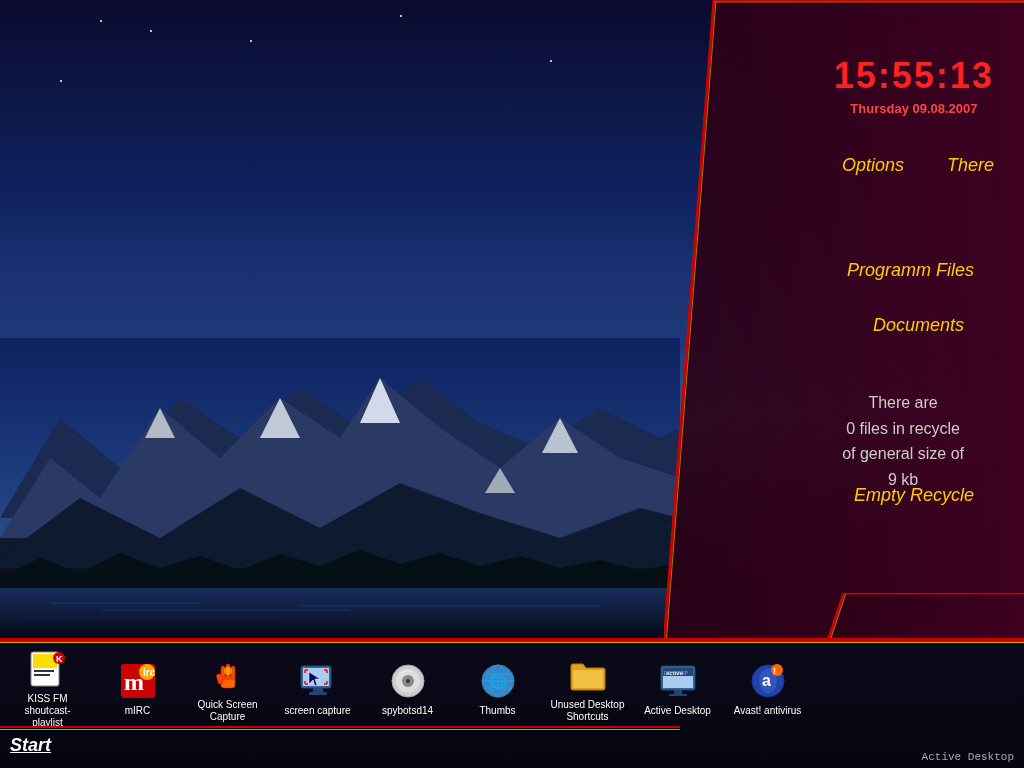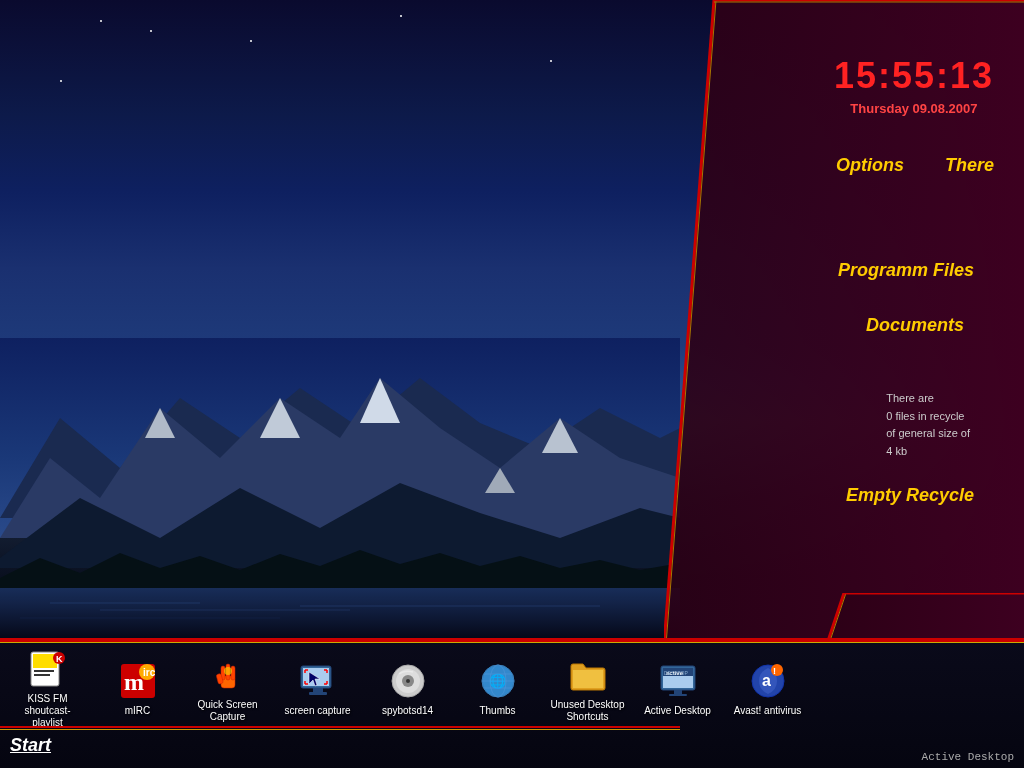--- a/index.html
+++ b/index.html
@@ -155,21 +155,21 @@
       margin-top: 4px;
     }
 
     
     .panel-menu-item {
       position: absolute;
       right: 30px;
       color: #ffcc00;
       font-size: 18px;
       font-style: italic;
-      font-weight: bold;
+      font-weight: normal;
       cursor: pointer;
       z-index: 60;
       text-align: center;
     }
 
     #menu-options {
       top: 155px;
       right: 120px;
     }
 
@@ -185,23 +185,24 @@
 
     #menu-documents {
       top: 315px;
       right: 60px;
     }
 
     
     #recycle-info {
       position: absolute;
       top: 390px;
-      right: 54px;
+      right: 60px;
+      text-align: center;
       color: #cccccc;
-      font-size: 11px;
+      font-size: 16px;
       line-height: 1.6;
       z-index: 60;
     }
 
     #menu-empty-recycle {
       top: 485px;
       right: 50px;
     }
 
     #shutdown-text {
@@ -348,21 +349,21 @@
   <div class="panel-menu-item" id="menu-exit">There</div>
 
   <div class="panel-menu-item" id="menu-program-files">Programm Files</div>
 
   <div class="panel-menu-item" id="menu-documents">Documents</div>
 
   <div id="recycle-info">
     <div>There are</div>
     <div>0 files in recycle</div>
     <div>of general size of</div>
-    <div>4 kb</div>
+    <div>9 kb</div>
   </div>
 
   <div class="panel-menu-item" id="menu-empty-recycle">Empty Recycle</div>
 
   <svg style="position:absolute;bottom:55px;right:0;width:220px;height:120px;z-index:60;" viewBox="0 0 220 120">
     <defs>
       <linearGradient id="sdGrad" x1="0" y1="0" x2="1" y2="0">
         <stop offset="0%" stop-color="#2a0015"></stop>
         <stop offset="100%" stop-color="#3d0020"></stop>
       </linearGradient>

